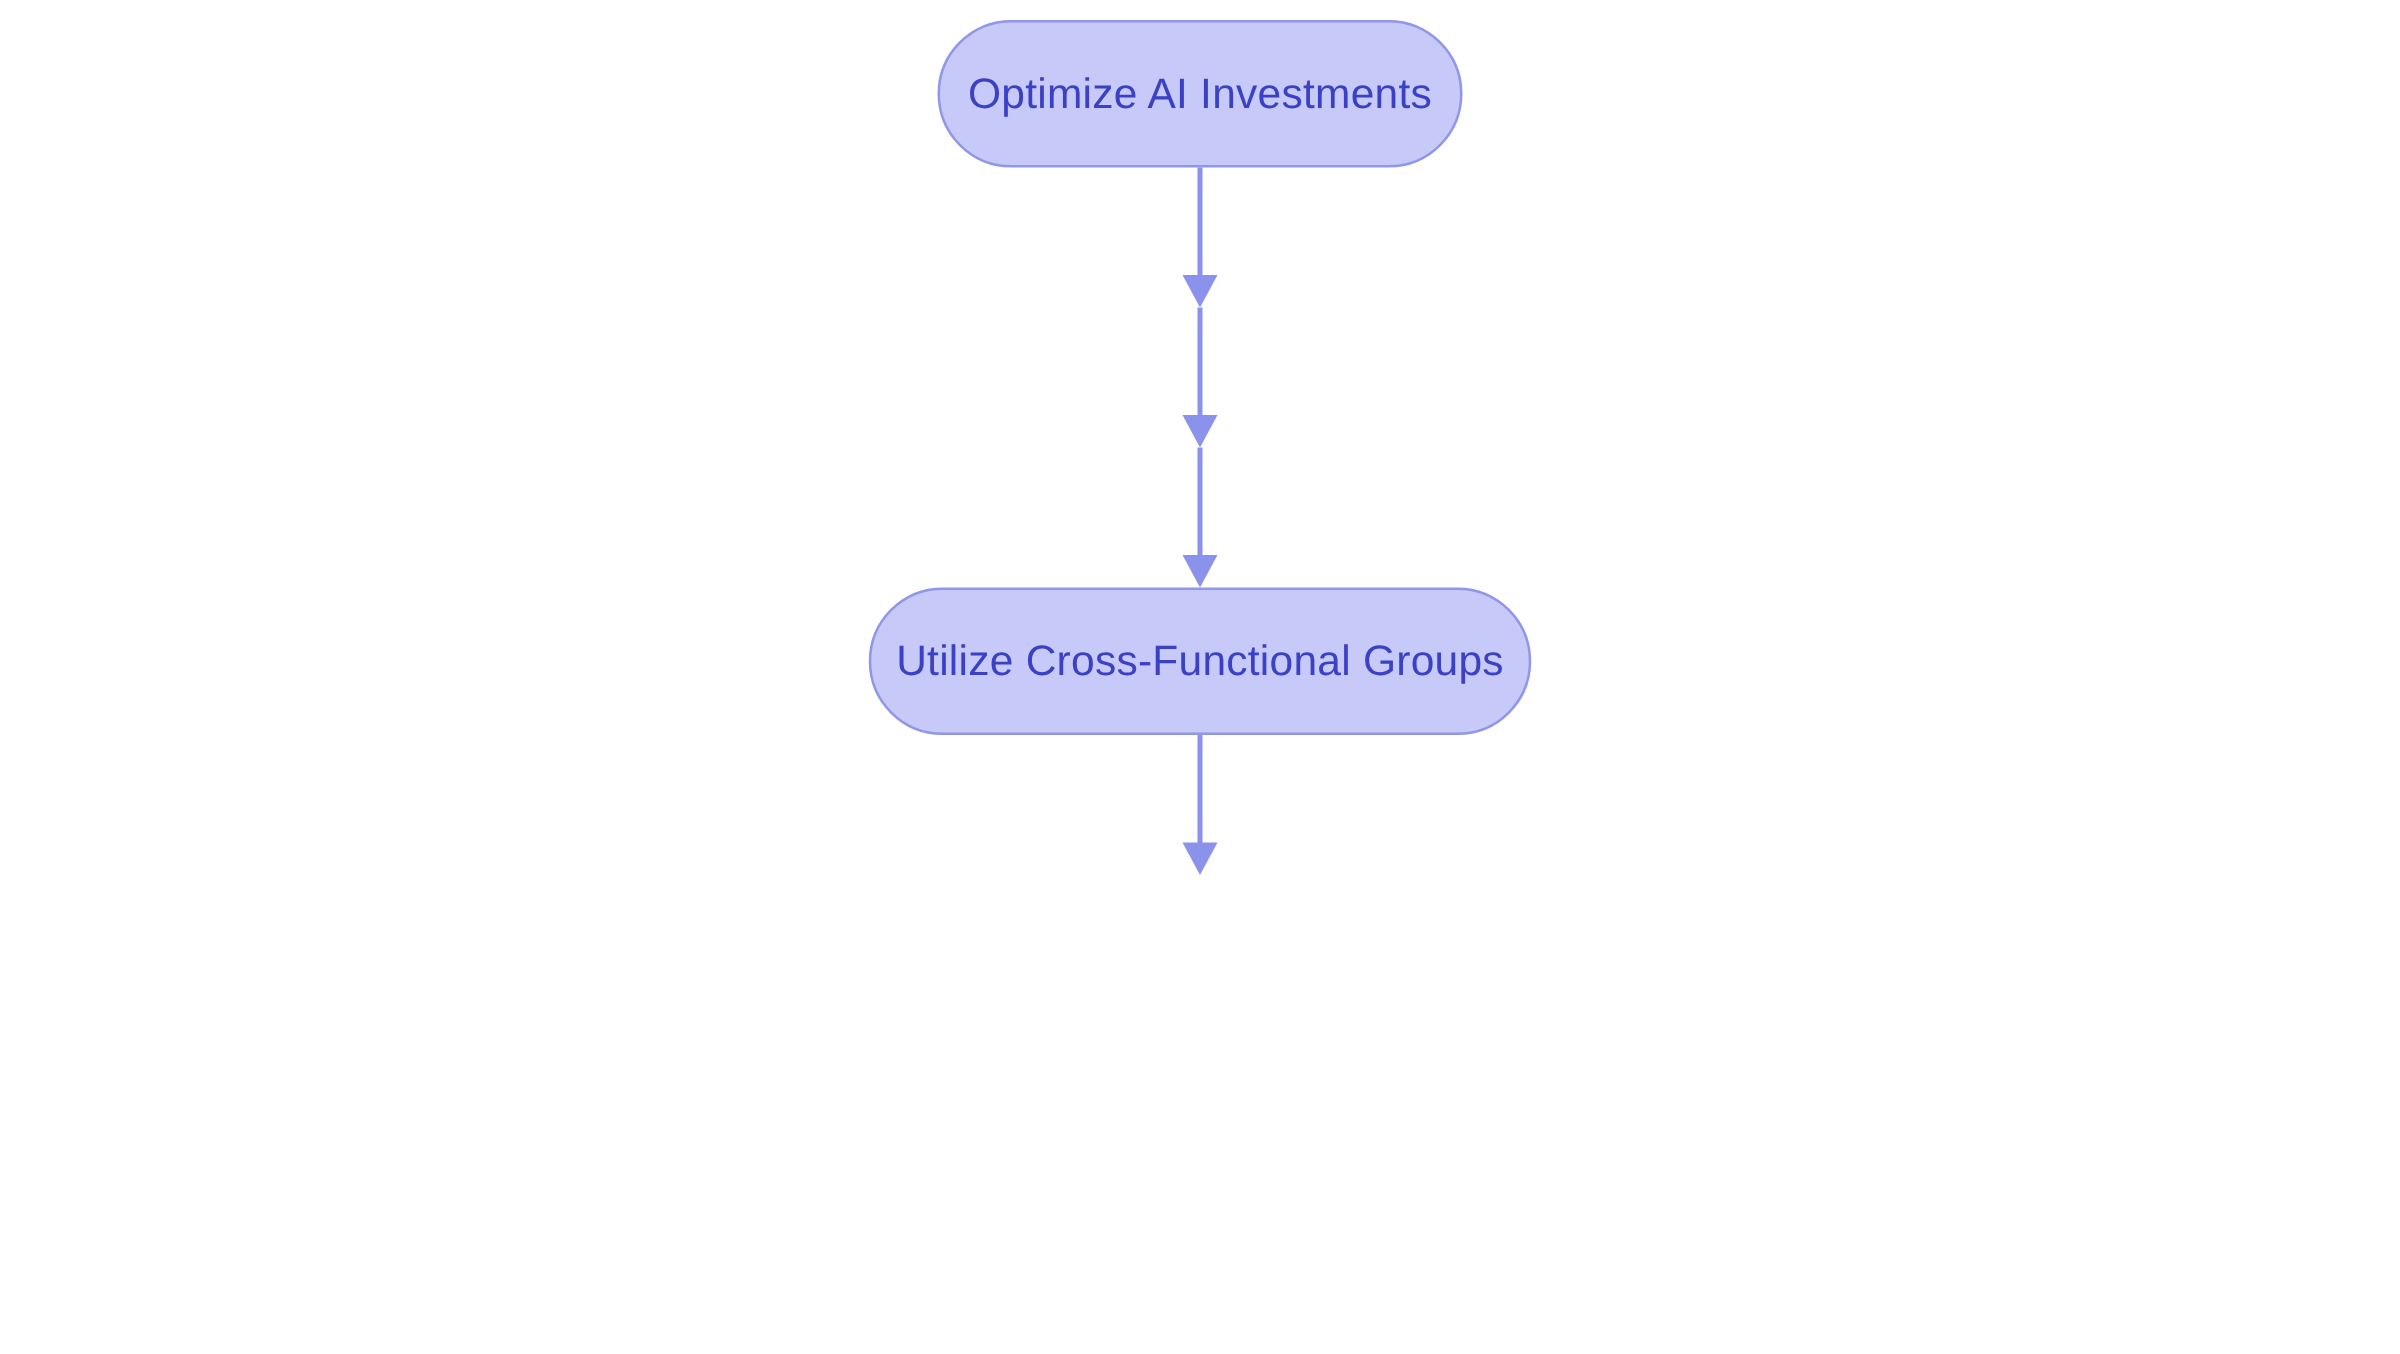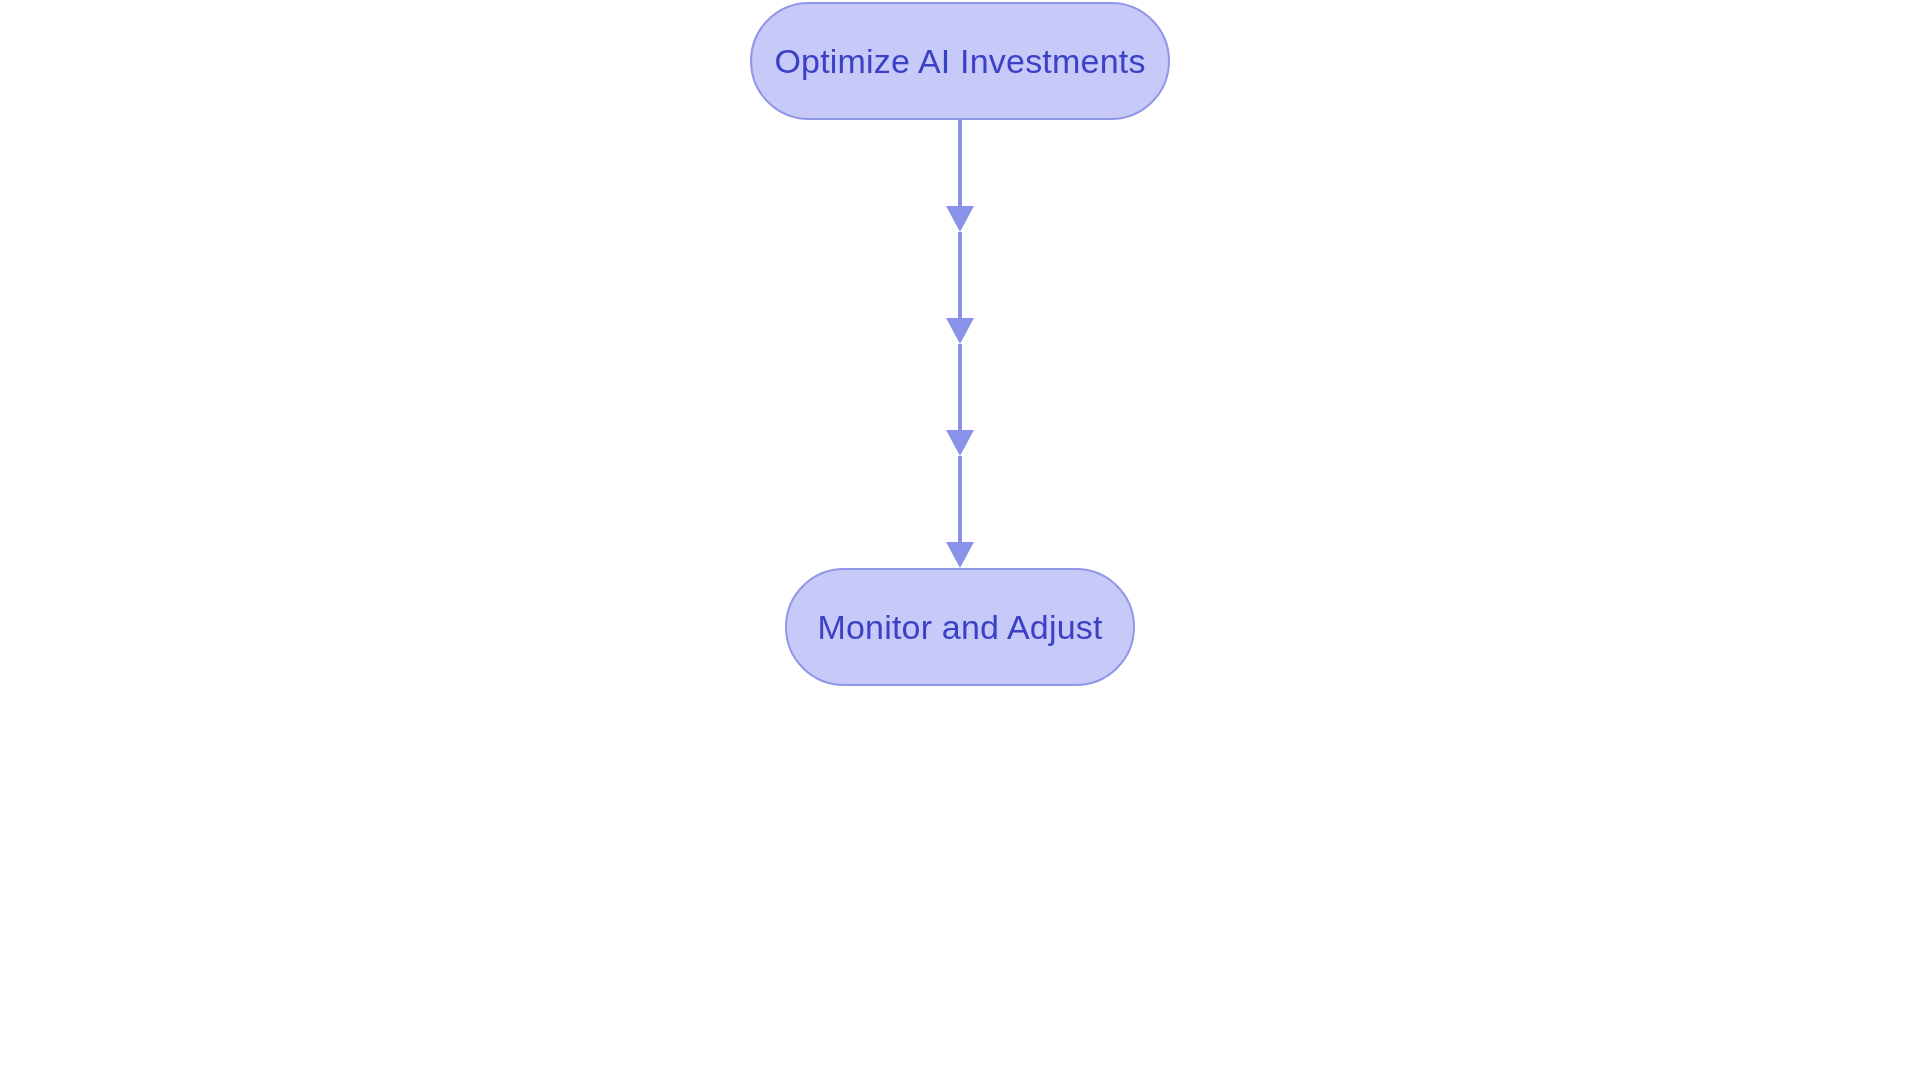--- a/index.html
+++ b/index.html
@@ -20,21 +20,21 @@
     height: 1083px;
     font-family: "Liberation Sans", sans-serif;
     overflow: hidden;
   }
   .canvas {
     width: 100%;
     height: 100%;
     display: flex;
     flex-direction: column;
     align-items: center;
-    padding-top: 2px;
+    padding-top: 16px;
   }
   .node {
     height: 118px;
     border-radius: 59px;
     background: var(--node-fill);
     border: 2px solid var(--node-border);
     color: var(--node-text);
     font-size: 34px;
     letter-spacing: 0.2px;
     display: flex;
@@ -88,21 +88,21 @@
     <div class="arrow-line"></div>
     <div class="arrow-head"></div>
   </div>
 
 
   <div class="connector">
     <div class="arrow-line"></div>
     <div class="arrow-head"></div>
   </div>
 
+  <div class="node node-4">Utilize Cross-Functional Groups</div>
 
   <div class="connector">
     <div class="arrow-line"></div>
     <div class="arrow-head"></div>
   </div>
 
-  <div class="node node-5">Monitor and Adjust</div>
 
 </div>
 
 </body></html>

